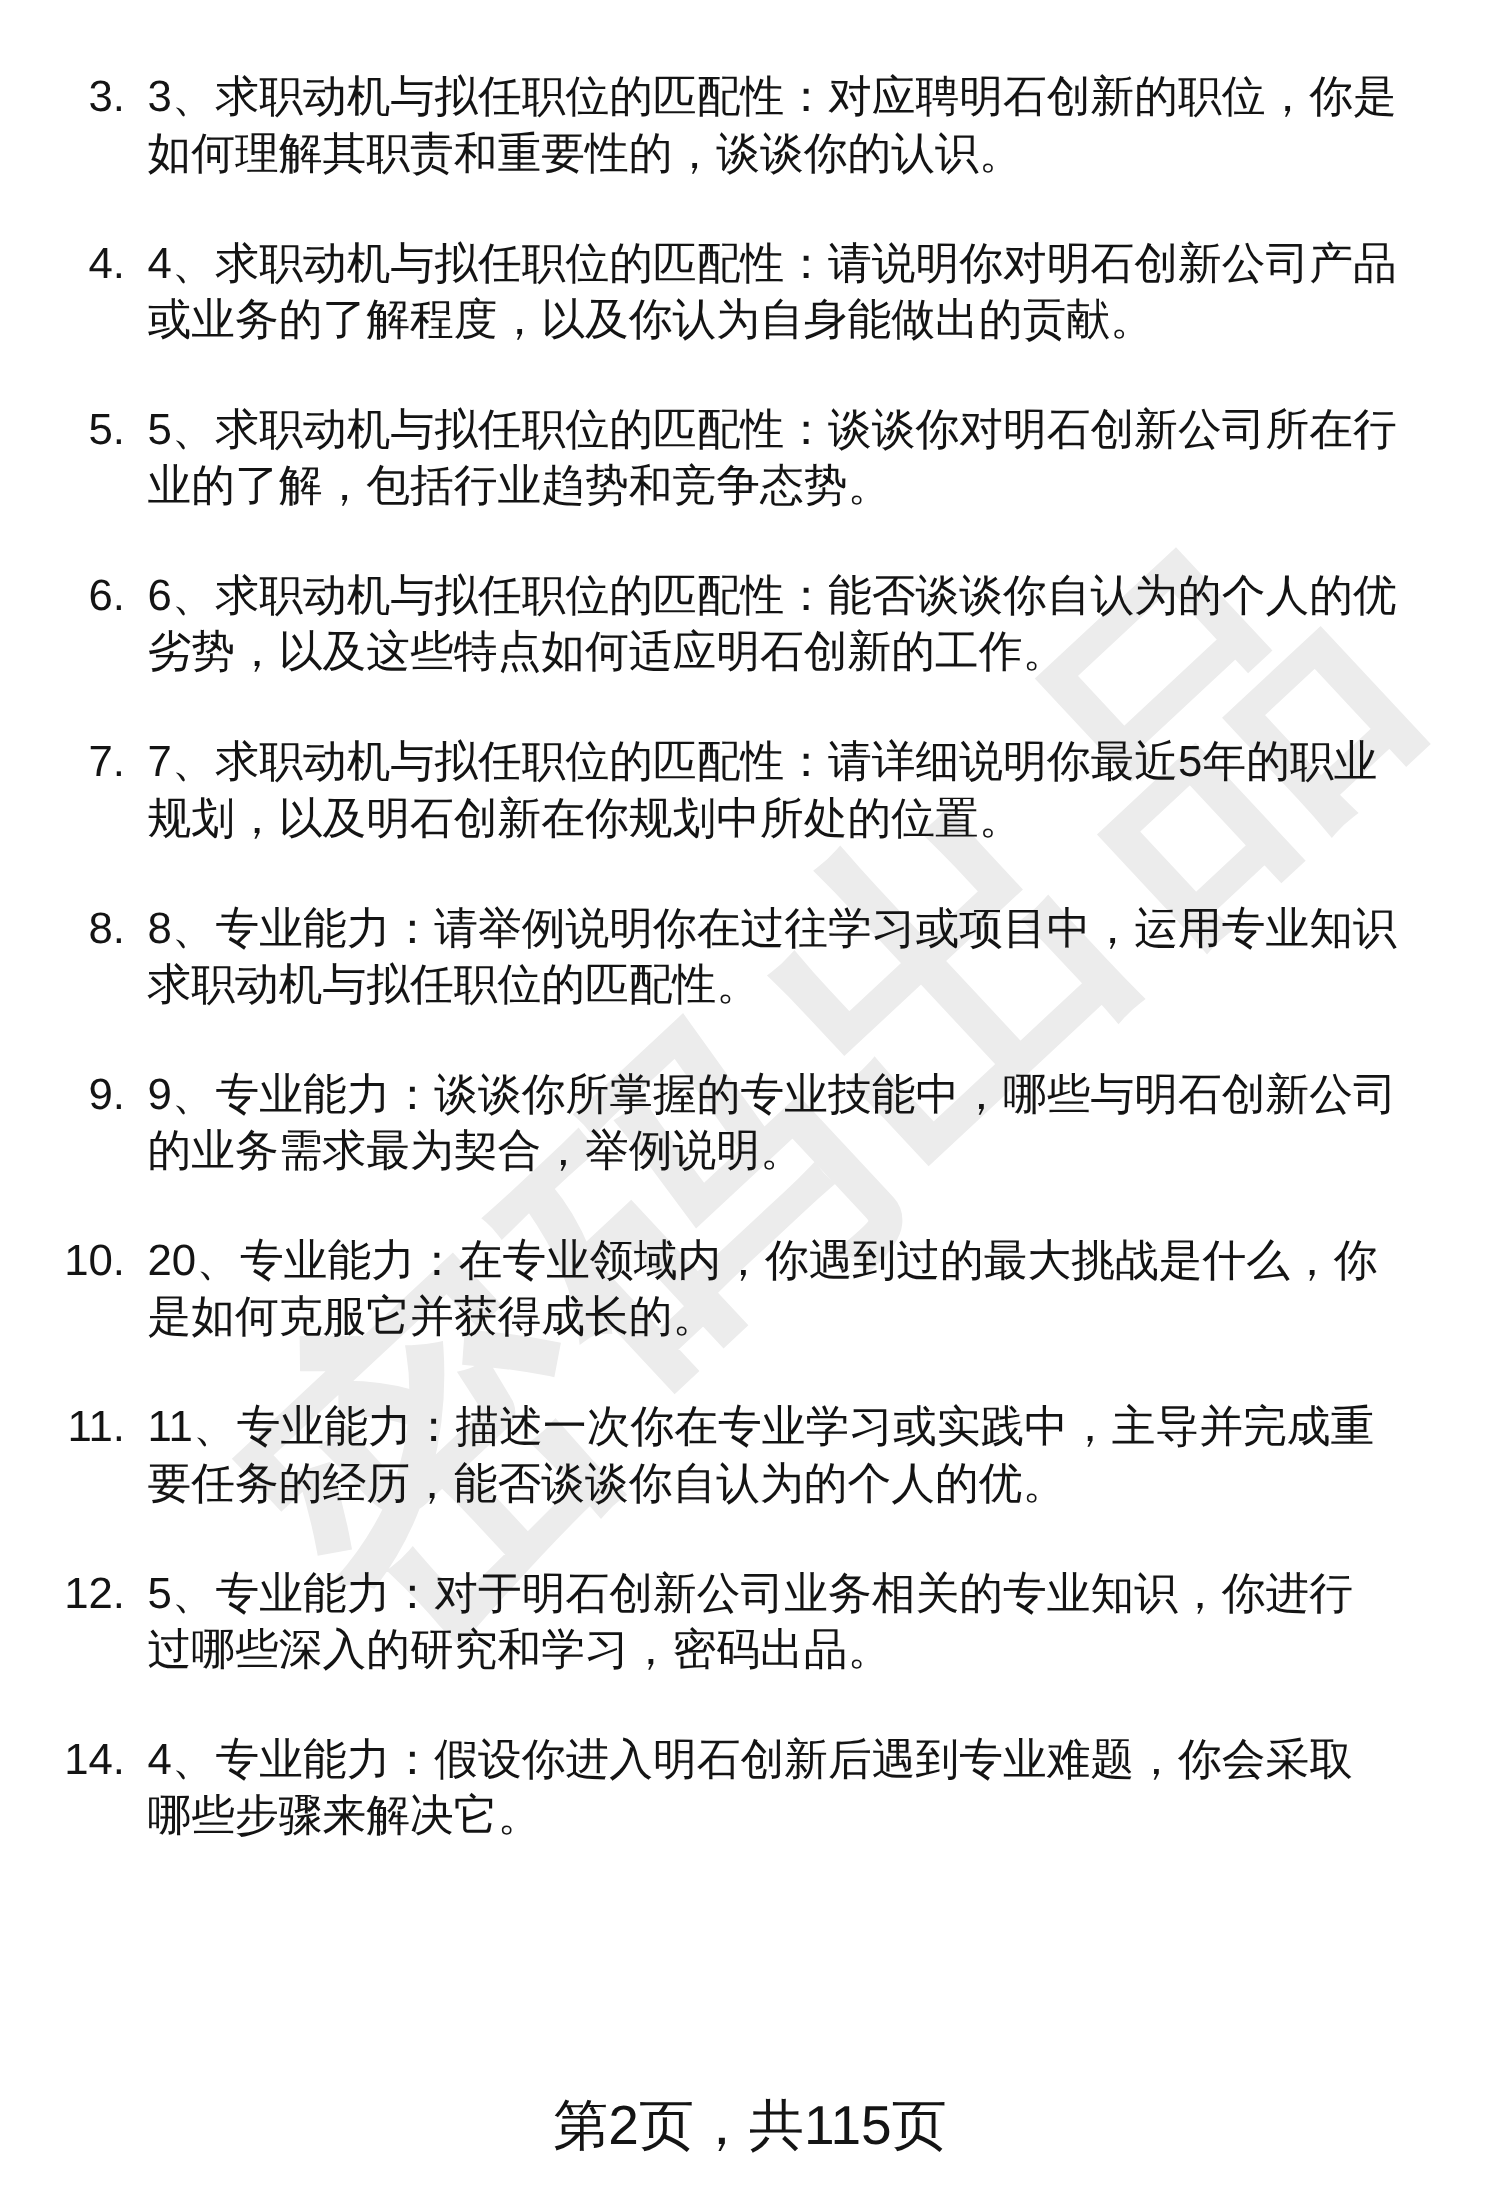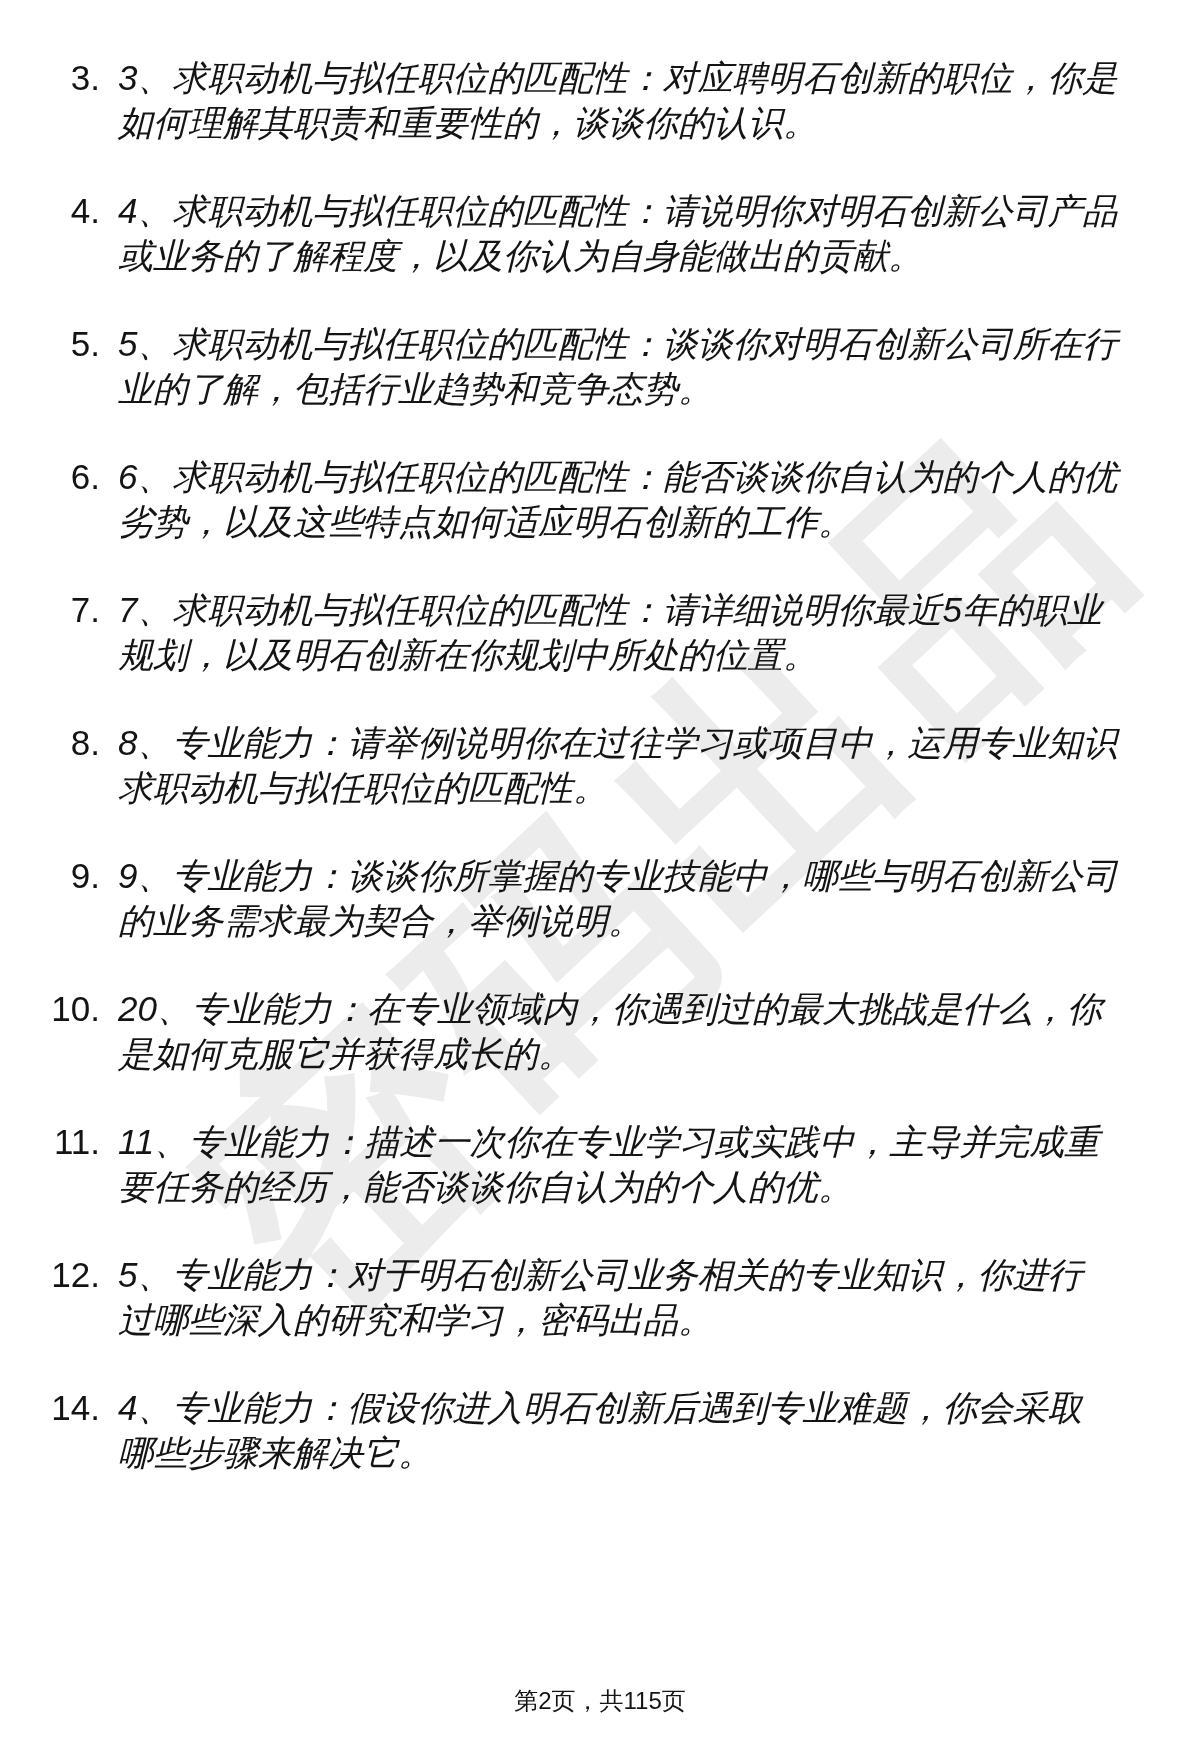--- a/index.html
+++ b/index.html
@@ -53,29 +53,28 @@
     position: absolute;
     left: -118px;
     top: 0;
     width: 100px;
     text-align: right;
     font-size: 35px;
     line-height: 45px;
   }
   .q-line {
     display: block;
-    font-style: italic;
   }
   .page-footer {
     position: absolute;
     left: 0;
     right: 0;
     top: 1681px;
     text-align: center;
-    font-size: 24px;
+    font-size: 44px;
     line-height: 40px;
     color: #141414;
     z-index: 1;
   }
 </style>
 </head>
 <body>
 
 <div class="watermark">密码出品</div>
 

